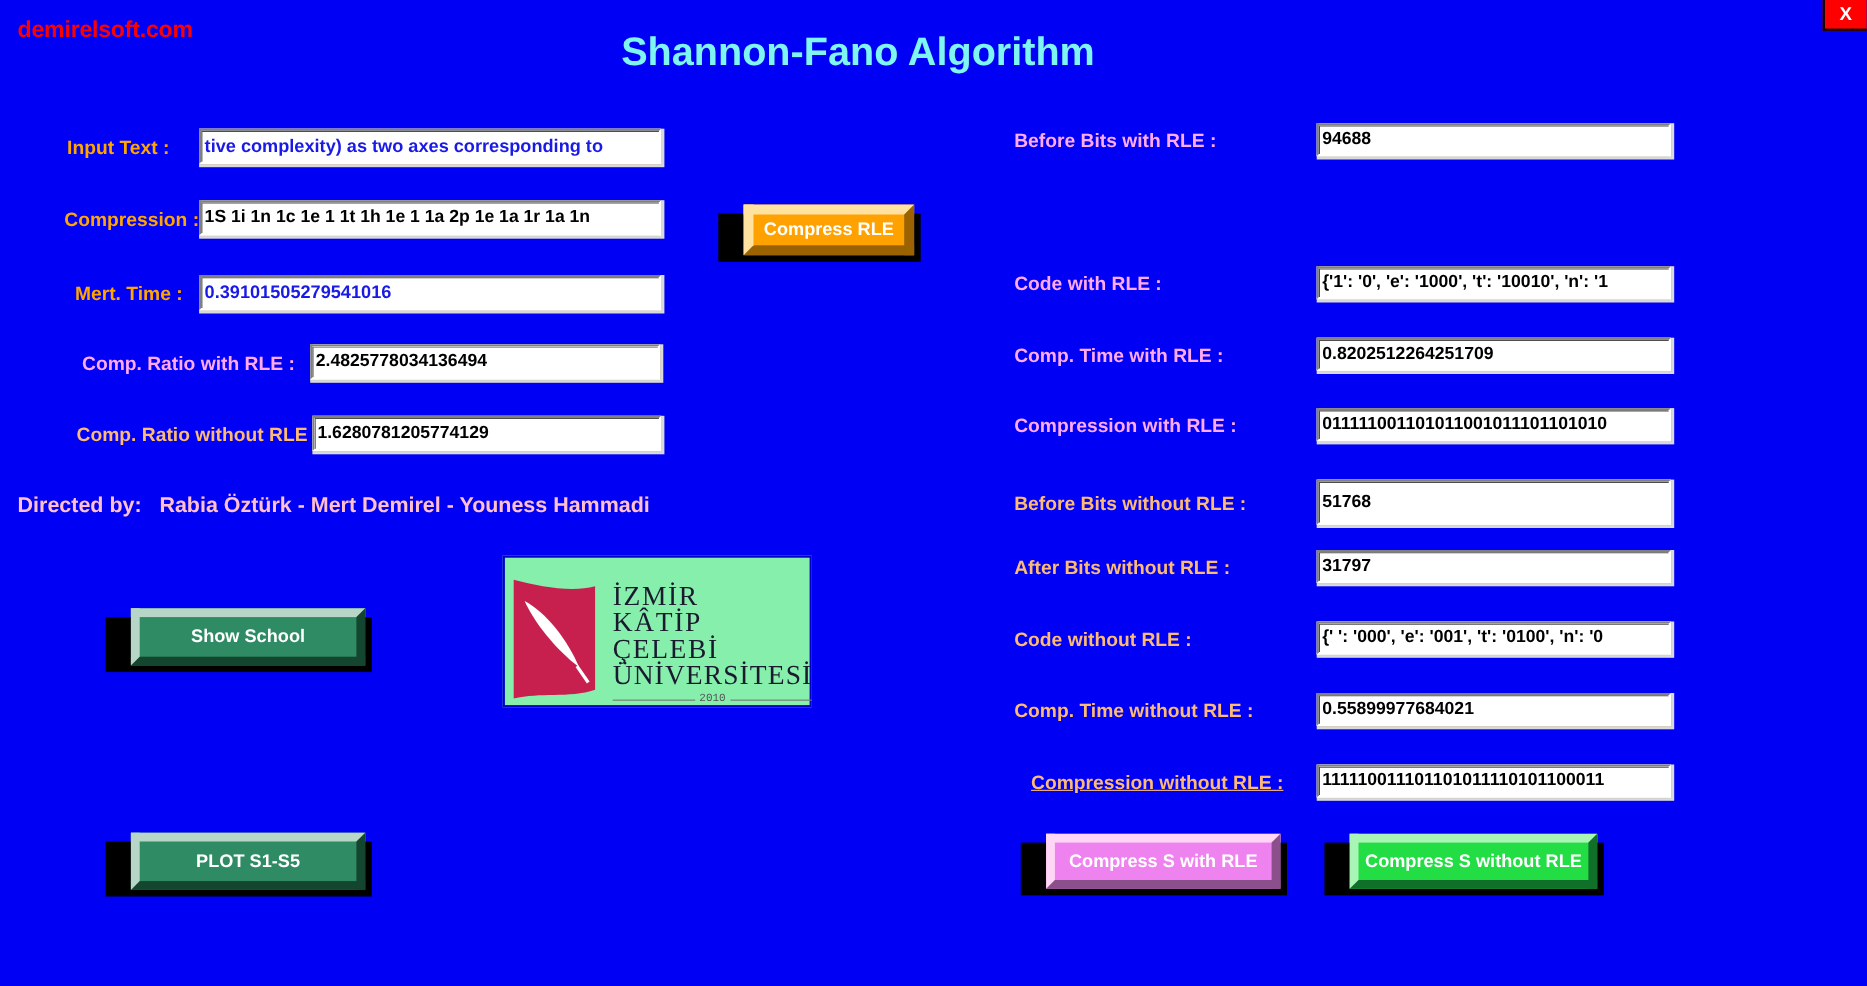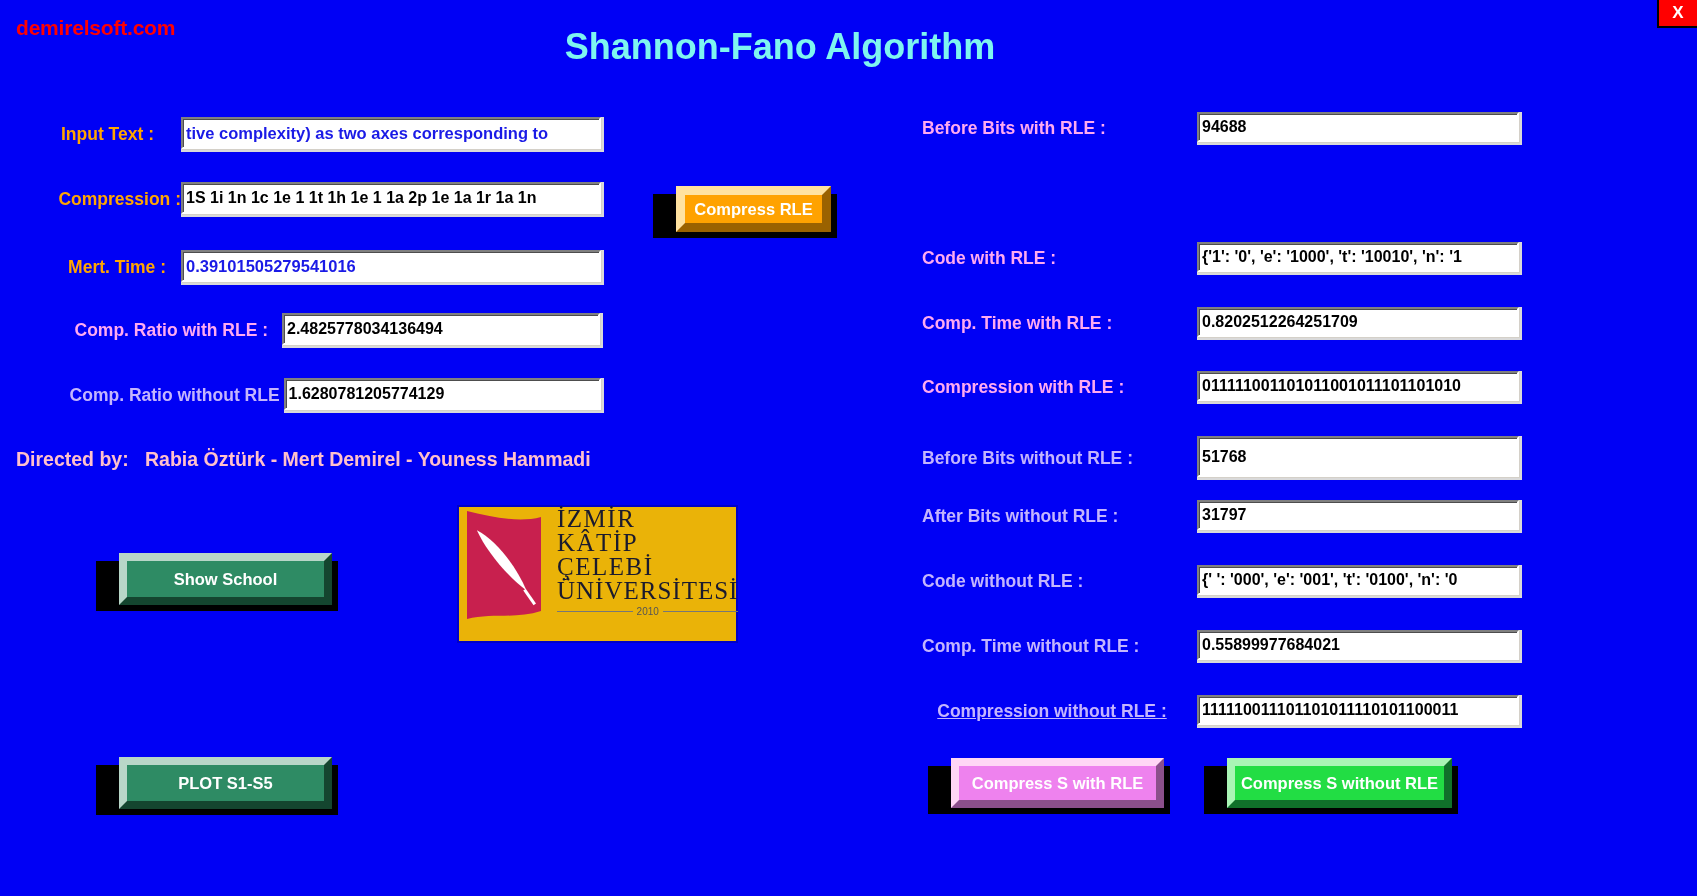--- a/index.html
+++ b/index.html
@@ -33,21 +33,21 @@
   }
 
   
   .row{position:absolute;display:flex;align-items:center;}
   .lbl{
     font-size:17.5px;font-weight:bold;white-space:nowrap;
     text-align:right;
   }
   .lbl.orange{color:#ffa500;}
   .lbl.pink{color:#ffaaf0;}
-  .lbl.green{color:#c4b5fd;}
+  .lbl.green{color:#fdba74;}
 
   
   .tbox{
     background:#ffffff;
     border-top:2px solid #808080;
     border-left:2px solid #808080;
     border-right:2px solid #ffffff;
     border-bottom:2px solid #ffffff;
     box-shadow:1px 1px 0 0 #d4d0c8, inset 1px 1px 0 0 #4d4d4d;
     box-sizing:border-box;
@@ -123,39 +123,39 @@
   
   .credits{
     position:absolute;left:16px;top:448px;
     color:#ffc0cb;font-size:19.5px;font-weight:bold;
     white-space:pre;
   }
 
   
   .logo-box{
     position:absolute;left:457px;top:505px;width:281px;height:138px;
-    background:#eab308;
+    background:#86efac;
     border:2px solid #0000c8;
     box-sizing:border-box;
-    display:flex;align-items:flex-start;
+    display:flex;align-items:flex-end;
   }
   .logo-flag{
     width:86px;height:118px;margin-left:2px;position:relative;flex:none;
   }
   .logo-txt{
     margin-left:10px;color:#1a1a2e;
     font-family:"Liberation Serif", serif;
     line-height:0.96;
   }
   .logo-txt .l1{font-size:25px;letter-spacing:1.5px;}
   .logo-txt .l2{font-size:25px;letter-spacing:1.5px;}
   .logo-txt .l3{font-size:25px;letter-spacing:1px;}
   .logo-rule{
     display:flex;align-items:center;margin-top:4px;gap:4px;
-    color:#555;font-size:10px;font-family:Liberation Sans, sans-serif;
+    color:#555;font-size:10px;font-family:Liberation Mono, monospace;
   }
   .logo-rule i{display:block;height:1px;background:#777;flex:1;}
 </style>
 </head>
 <body>
 
 <div class="app">
 
   <div class="brand">demirelsoft.com</div>
   <div class="title">Shannon-Fano Algorithm</div>

